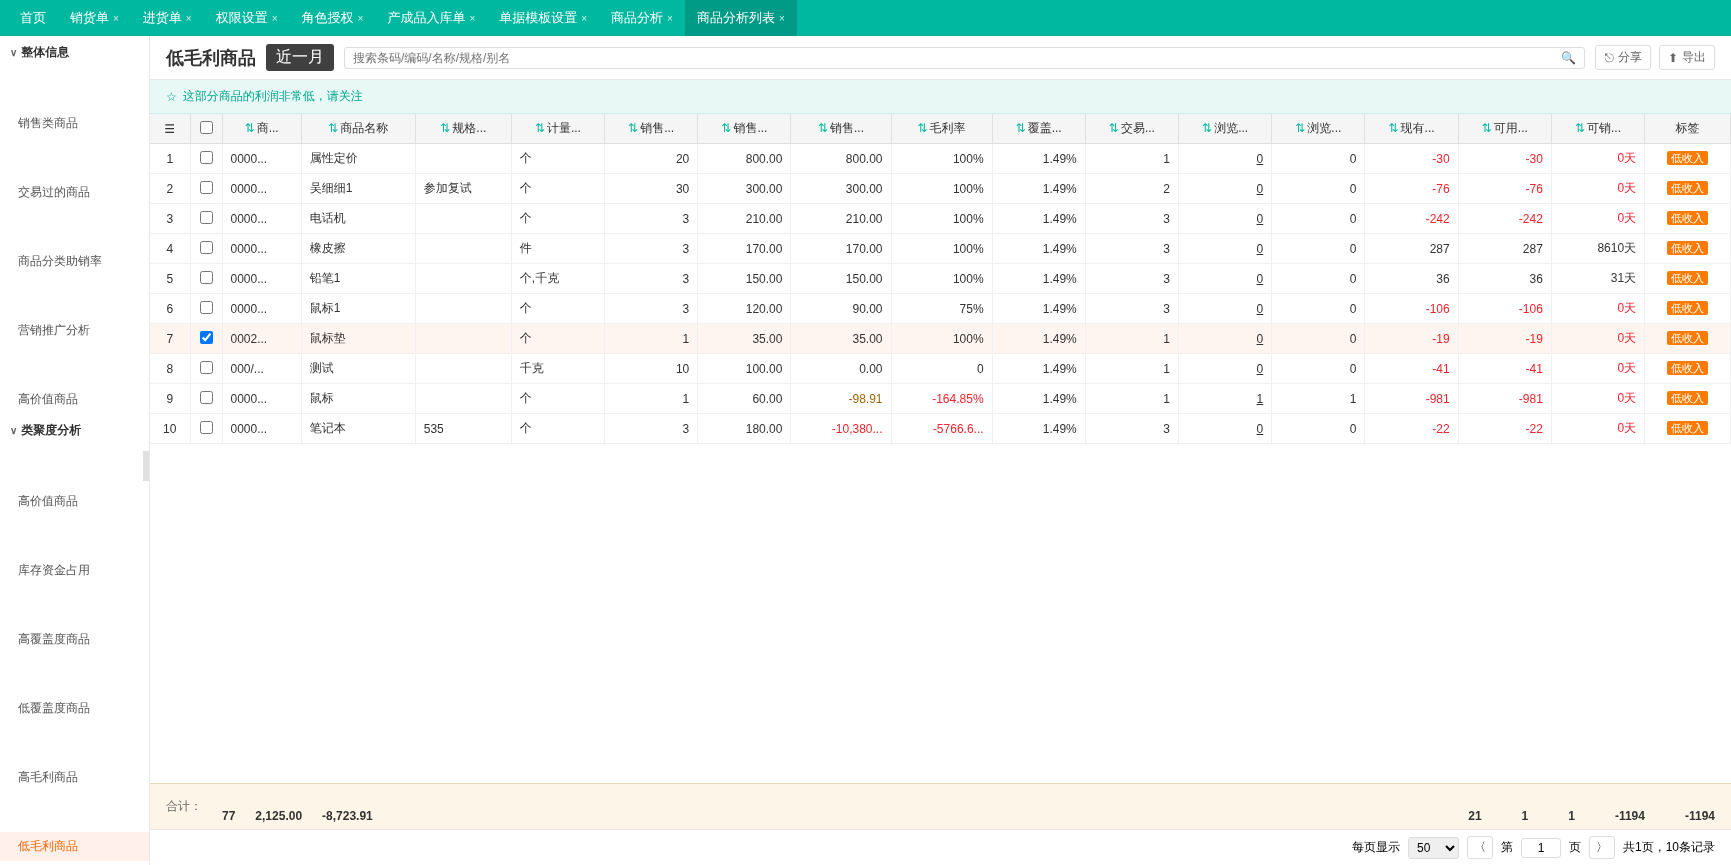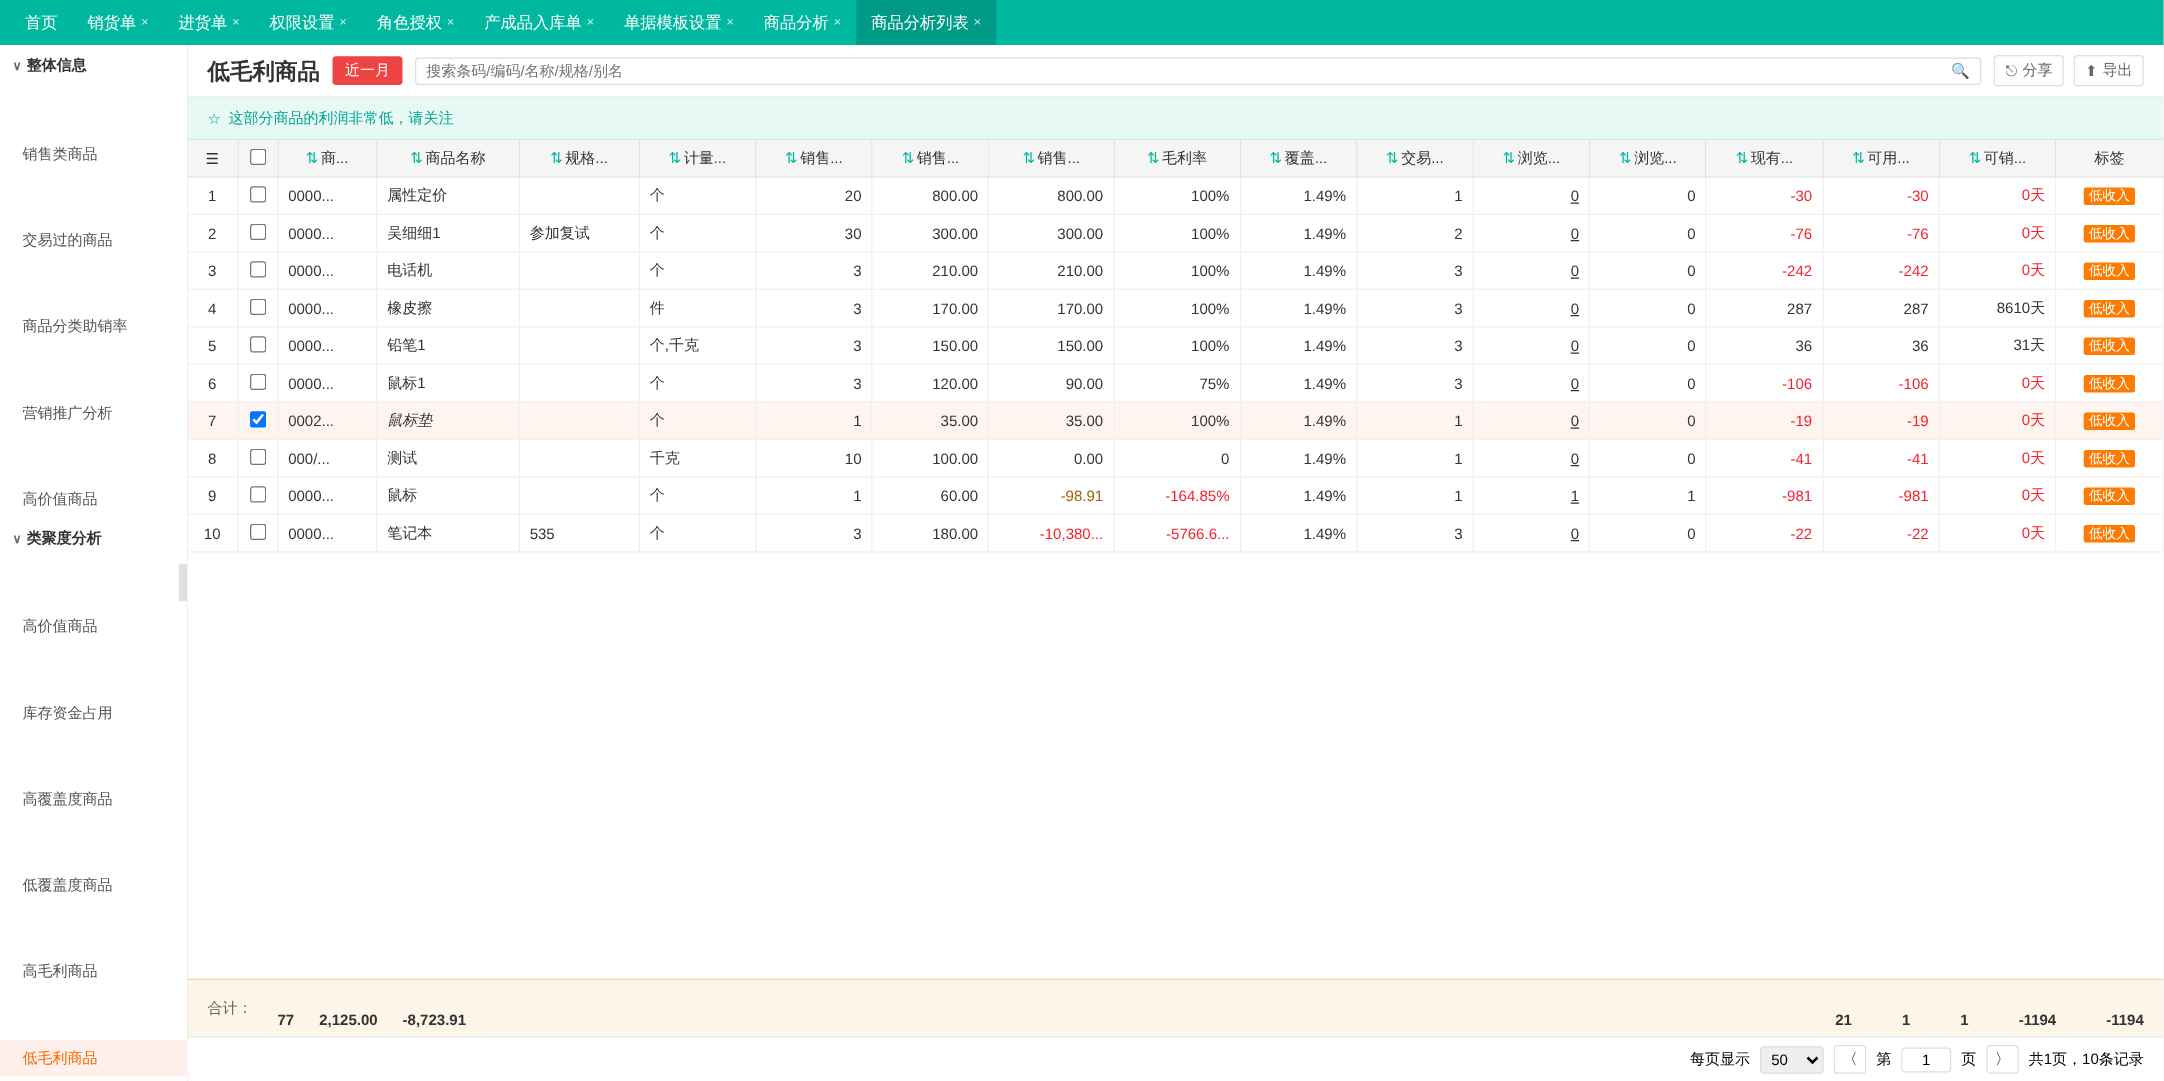--- a/index.html
+++ b/index.html
@@ -90,27 +90,27 @@
       background: #fff;
       border-bottom: 1px solid #e8e8e8;
       gap: 10px;
     }
     .page-title {
       font-size: 18px;
       font-weight: bold;
       color: #333;
     }
     .time-filter-btn {
-      background: #ef4444;
+      background: #404040;
       color: #fff;
       border: none;
       border-radius: 3px;
       padding: 3px 10px;
       cursor: pointer;
-      font-size: 12px;
+      font-size: 16px;
     }
     .search-box {
       flex: 1;
       display: flex;
       align-items: center;
       border: 1px solid #ddd;
       border-radius: 3px;
       padding: 3px 8px;
       background: #fff;
     }
@@ -467,21 +467,21 @@
     <td class="td-right">0</td>
     <td class="td-right" style="color:#f5222d;">-106</td>
     <td class="td-right" style="color:#f5222d;">-106</td>
     <td class="td-right" style="color:#f5222d;">0天</td>
     <td class="td-center"><span class="tag-orange">低收入</span></td>
   </tr>
             <tr class="selected">
     <td class="td-center">7</td>
     <td class="td-center"><input type="checkbox" checked="" style=""></td>
     <td>0002...</td>
-    <td style="color:#333; cursor:pointer;font-style:italic;">鼠标垫</td>
+    <td style="color:#333; cursor:pointer;">鼠标垫</td>
     <td></td>
     <td>个</td>
     <td class="td-right">1</td>
     <td class="td-right">35.00</td>
     <td class="td-right" style="">35.00</td>
     <td class="td-right" style="">100%</td>
     <td class="td-right">1.49%</td>
     <td class="td-right">1</td>
     <td class="td-right"><span style="text-decoration:underline;cursor:pointer;">0</span></td>
     <td class="td-right">0</td>

